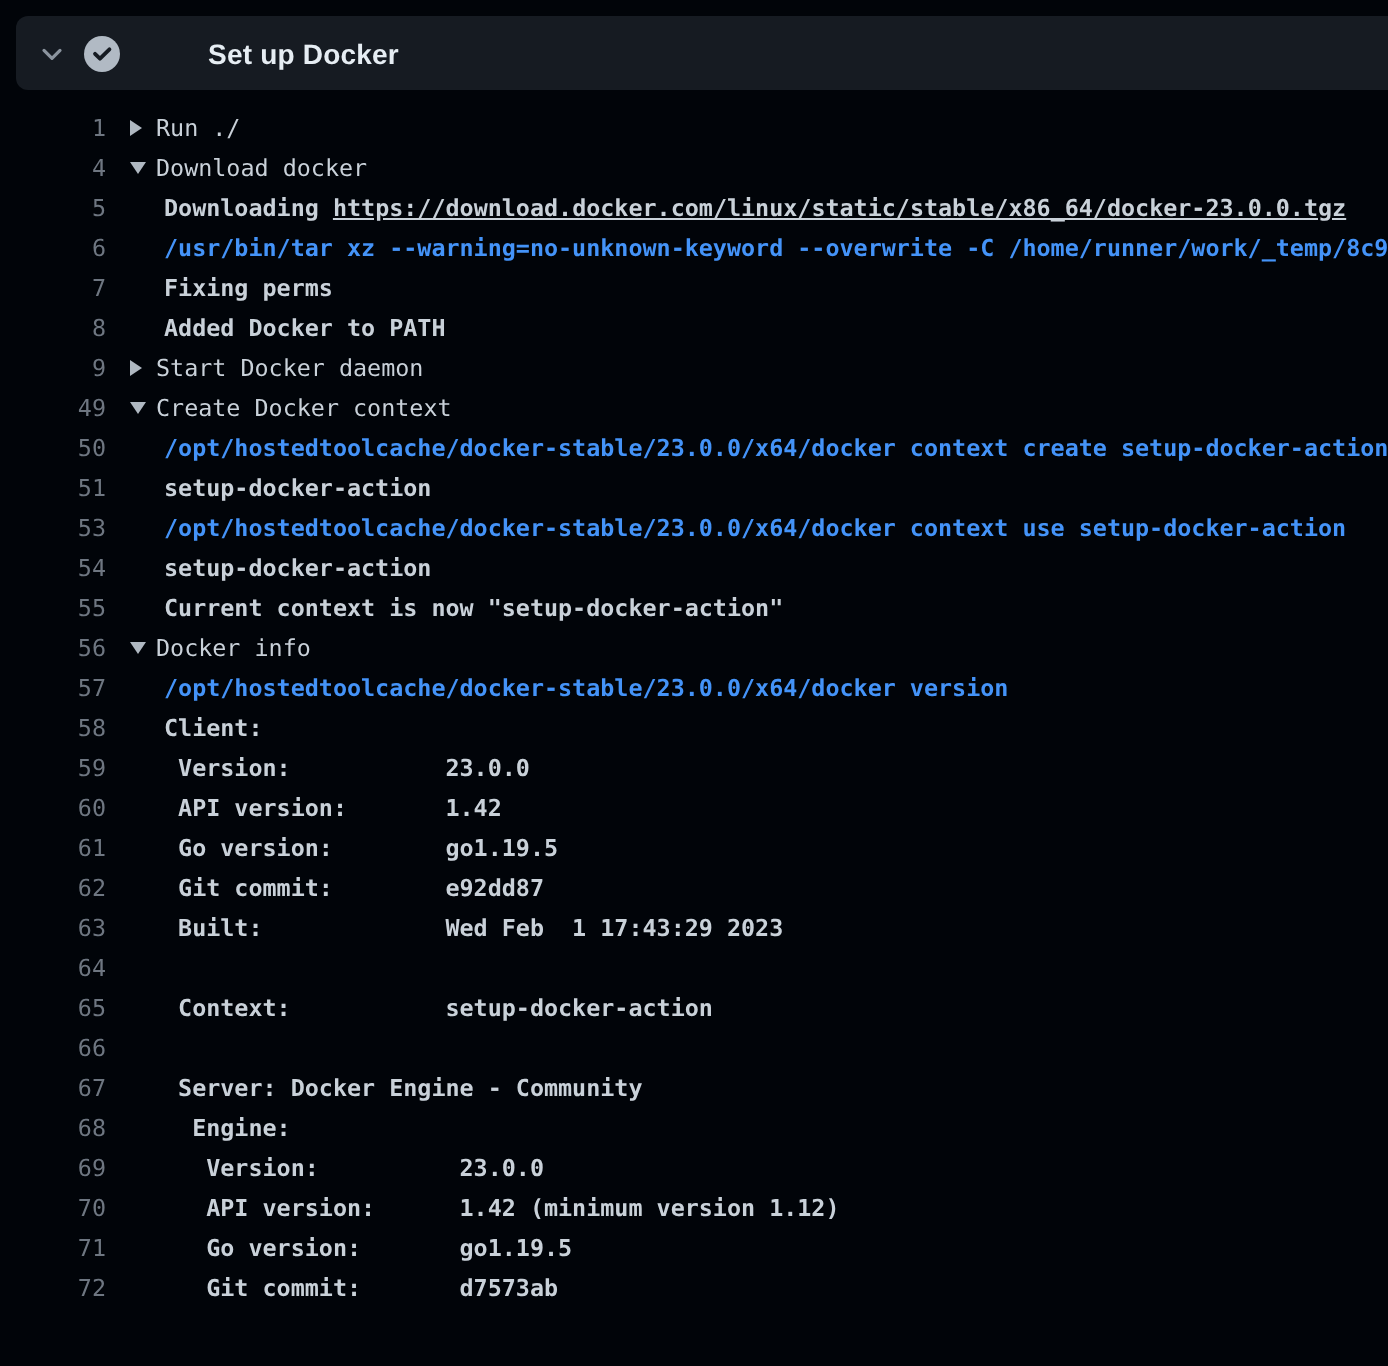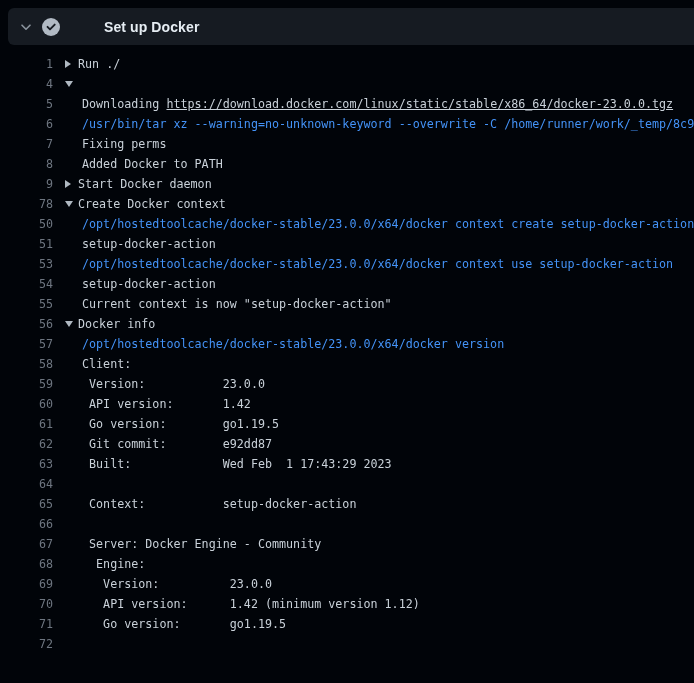--- a/index.html
+++ b/index.html
@@ -45,21 +45,21 @@
     color:var(--line_number);
     cursor:pointer;
   }
   .line .slot{flex:none;width:25px;display:flex;align-items:center;padding-left:12px;}
   .tri{display:inline-block;width:0;height:0;}
   .tri.right{border-top:4px solid transparent;border-bottom:4px solid transparent;border-left:6px solid var(--arrow);}
   .tri.down{border-left:4px solid transparent;border-right:4px solid transparent;border-top:6px solid var(--arrow);}
   .line.group{cursor:pointer;}
   .line.group .content{padding-left:0;}
   .line .content{flex:none;white-space:pre;}
-  .line.child .content{padding-left:4px;}
+  .line.child .content{padding-left:4px;font-weight:bold;}
   .content .cmd{color:var(--command_blue);}
   .content .link{color:var(--text);text-decoration:underline;cursor:pointer;}
 </style>
 </head>
 <body>
 
 <div class="step-header">
   <span class="icon chev">
     <svg width="16" height="16" viewBox="0 0 16 16" fill="none">
       <path d="M4 6.2 L8 10.2 L12 6.2" stroke="var(--chevron)" stroke-width="1.6" stroke-linecap="round" stroke-linejoin="round"></path>
@@ -69,27 +69,27 @@
     <svg width="18" height="18" viewBox="0 0 16 16">
       <circle cx="8" cy="8" r="8" fill="var(--check_circle)"></circle>
       <path d="M11.3 5.9 L7.1 10.1 L4.9 7.9" stroke="var(--check_mark)" stroke-width="1.7" fill="none" stroke-linecap="round" stroke-linejoin="round"></path>
     </svg>
   </span>
   <span class="step-title">Set up Docker</span>
 </div>
 
 <div class="log" id="log">
     <div class="line group"><span class="ln">1</span><span class="slot"><span class="tri right"></span></span><span class="content"><span class="plain">Run ./</span></span></div>
-    <div class="line group"><span class="ln">4</span><span class="slot"><span class="tri down"></span></span></div>
+    <div class="line group"><span class="ln">4</span><span class="slot"><span class="tri down"></span></span><span class="content"><span class="plain">Download docker</span></span></div>
     <div class="line child"><span class="ln">5</span><span class="slot"></span><span class="content"><span class="plain">Downloading </span><span class="link">https://download.docker.com/linux/static/stable/x86_64/docker-23.0.0.tgz</span></span></div>
     <div class="line child"><span class="ln">6</span><span class="slot"></span><span class="content"><span class="cmd">/usr/bin/tar xz --warning=no-unknown-keyword --overwrite -C /home/runner/work/_temp/8c91</span></span></div>
     <div class="line child"><span class="ln">7</span><span class="slot"></span><span class="content"><span class="plain">Fixing perms</span></span></div>
     <div class="line child"><span class="ln">8</span><span class="slot"></span><span class="content"><span class="plain">Added Docker to PATH</span></span></div>
     <div class="line group"><span class="ln">9</span><span class="slot"><span class="tri right"></span></span><span class="content"><span class="plain">Start Docker daemon</span></span></div>
-    <div class="line group"><span class="ln">78</span><span class="slot"><span class="tri down"></span></span><span class="content"><span class="plain">Create Docker context</span></span></div>
+    <div class="line group"><span class="ln">49</span><span class="slot"><span class="tri down"></span></span><span class="content"><span class="plain">Create Docker context</span></span></div>
     <div class="line child"><span class="ln">50</span><span class="slot"></span><span class="content"><span class="cmd">/opt/hostedtoolcache/docker-stable/23.0.0/x64/docker context create setup-docker-action</span></span></div>
     <div class="line child"><span class="ln">51</span><span class="slot"></span><span class="content"><span class="plain">setup-docker-action</span></span></div>
     <div class="line child"><span class="ln">53</span><span class="slot"></span><span class="content"><span class="cmd">/opt/hostedtoolcache/docker-stable/23.0.0/x64/docker context use setup-docker-action</span></span></div>
     <div class="line child"><span class="ln">54</span><span class="slot"></span><span class="content"><span class="plain">setup-docker-action</span></span></div>
     <div class="line child"><span class="ln">55</span><span class="slot"></span><span class="content"><span class="plain">Current context is now "setup-docker-action"</span></span></div>
     <div class="line group"><span class="ln">56</span><span class="slot"><span class="tri down"></span></span><span class="content"><span class="plain">Docker info</span></span></div>
     <div class="line child"><span class="ln">57</span><span class="slot"></span><span class="content"><span class="cmd">/opt/hostedtoolcache/docker-stable/23.0.0/x64/docker version</span></span></div>
     <div class="line child"><span class="ln">58</span><span class="slot"></span><span class="content"><span class="plain">Client:</span></span></div>
     <div class="line child"><span class="ln">59</span><span class="slot"></span><span class="content"><span class="plain"> Version:           23.0.0</span></span></div>
     <div class="line child"><span class="ln">60</span><span class="slot"></span><span class="content"><span class="plain"> API version:       1.42</span></span></div>
@@ -97,14 +97,14 @@
     <div class="line child"><span class="ln">62</span><span class="slot"></span><span class="content"><span class="plain"> Git commit:        e92dd87</span></span></div>
     <div class="line child"><span class="ln">63</span><span class="slot"></span><span class="content"><span class="plain"> Built:             Wed Feb  1 17:43:29 2023</span></span></div>
     <div class="line child"><span class="ln">64</span><span class="slot"></span></div>
     <div class="line child"><span class="ln">65</span><span class="slot"></span><span class="content"><span class="plain"> Context:           setup-docker-action</span></span></div>
     <div class="line child"><span class="ln">66</span><span class="slot"></span><span class="content"><span class="plain"></span></span></div>
     <div class="line child"><span class="ln">67</span><span class="slot"></span><span class="content"><span class="plain"> Server: Docker Engine - Community</span></span></div>
     <div class="line child"><span class="ln">68</span><span class="slot"></span><span class="content"><span class="plain">  Engine:</span></span></div>
     <div class="line child"><span class="ln">69</span><span class="slot"></span><span class="content"><span class="plain">   Version:          23.0.0</span></span></div>
     <div class="line child"><span class="ln">70</span><span class="slot"></span><span class="content"><span class="plain">   API version:      1.42 (minimum version 1.12)</span></span></div>
     <div class="line child"><span class="ln">71</span><span class="slot"></span><span class="content"><span class="plain">   Go version:       go1.19.5</span></span></div>
-    <div class="line child"><span class="ln">72</span><span class="slot"></span></div>
+    <div class="line child"><span class="ln">72</span><span class="slot"></span><span class="content"><span class="plain">   Git commit:       d7573ab</span></span></div>
   </div>
 
 </body></html>

